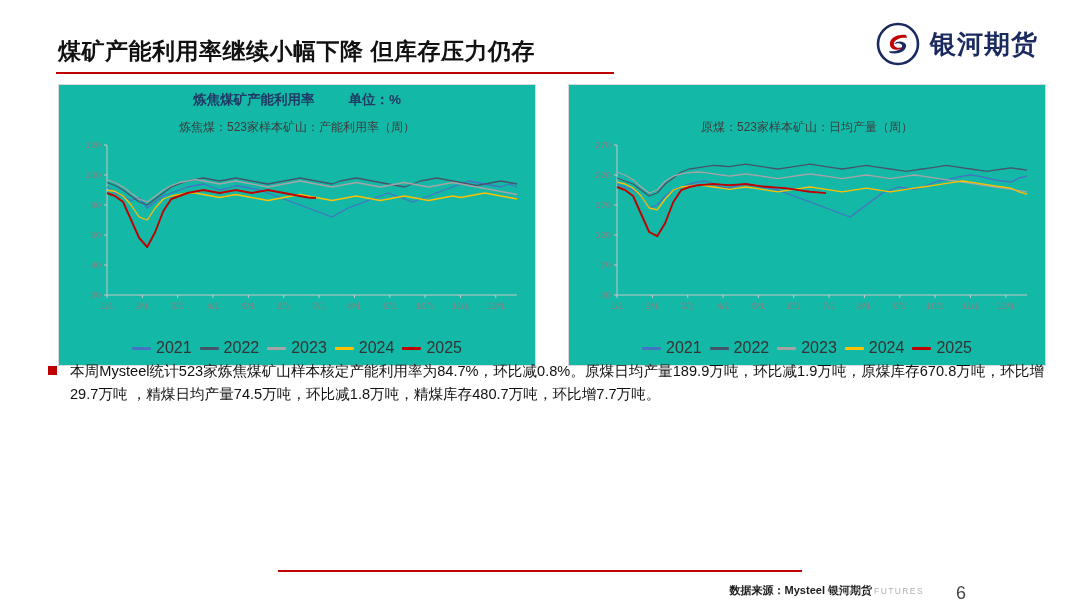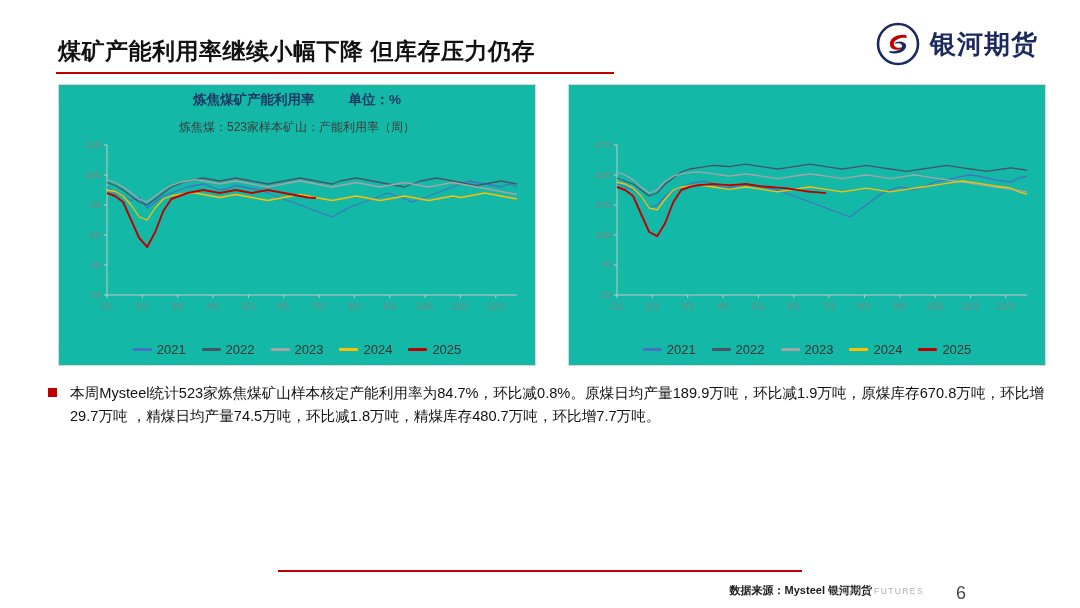--- a/index.html
+++ b/index.html
@@ -113,41 +113,41 @@
   }
   .plot svg { display: block; }
 
   .legend {
     position: absolute;
     left: 0;
     bottom: 8px;
     width: 100%;
     display: flex;
     justify-content: center;
-    gap: 16px;
-    font-size: 13px;
+    gap: 8px;
+    font-size: 16px;
     color: #333333;
   }
   .legend-item {
     display: flex;
     align-items: center;
     gap: 5px;
   }
   .legend-swatch {
     width: 19px;
     height: 3px;
     border-radius: 1px;
     display: inline-block;
   }
 
   
   .bullets {
     position: absolute;
     left: 44px;
-    top: 382px;
+    top: 360px;
     width: 1000px;
   }
   .bullet {
     position: relative;
     padding-left: 26px;
     margin-bottom: 20px;
   }
   .bullet-marker {
     position: absolute;
     left: 4px;
@@ -291,20 +291,21 @@
           <span>2024</span>
         </div>
         <div class="legend-item">
           <span class="legend-swatch" style="background: rgb(192, 0, 0);"></span>
           <span>2025</span>
         </div>
       </div>
   </div>
 
   <div class="panel right">
+    <div class="panel-sub">原煤：523家样本矿山：日均产量（周）</div>
     <div class="plot">
       <svg id="svg-right" width="450" height="180" viewBox="0 0 450 180">
           <path d="M34,8 L34,158 L444,158" fill="none" stroke="#c8c8c8" stroke-width="1"></path>
           <line x1="31" x2="34" y1="158" y2="158" stroke="#c8c8c8"></line>
           <text x="28" y="161.4" text-anchor="end" class="axis-label">20</text>
           <line x1="31" x2="34" y1="128" y2="128" stroke="#c8c8c8"></line>
           <text x="28" y="131.4" text-anchor="end" class="axis-label">70</text>
           <line x1="31" x2="34" y1="98" y2="98" stroke="#c8c8c8"></line>
           <text x="28" y="101.4" text-anchor="end" class="axis-label">120</text>
           <line x1="31" x2="34" y1="68" y2="68" stroke="#c8c8c8"></line>

